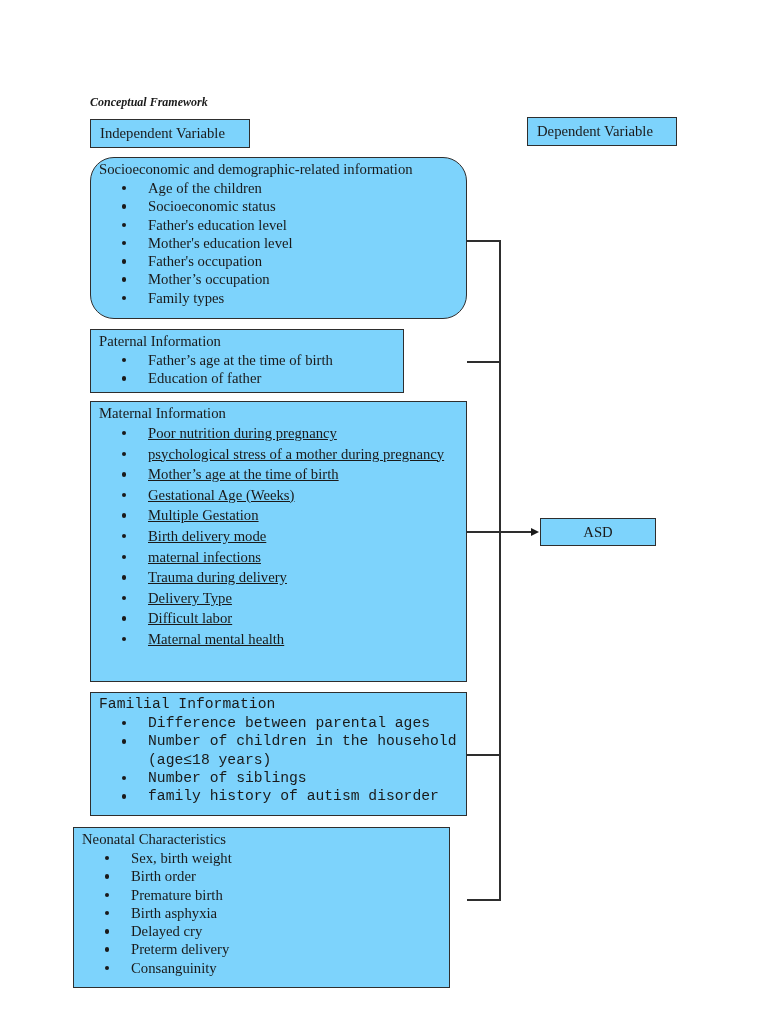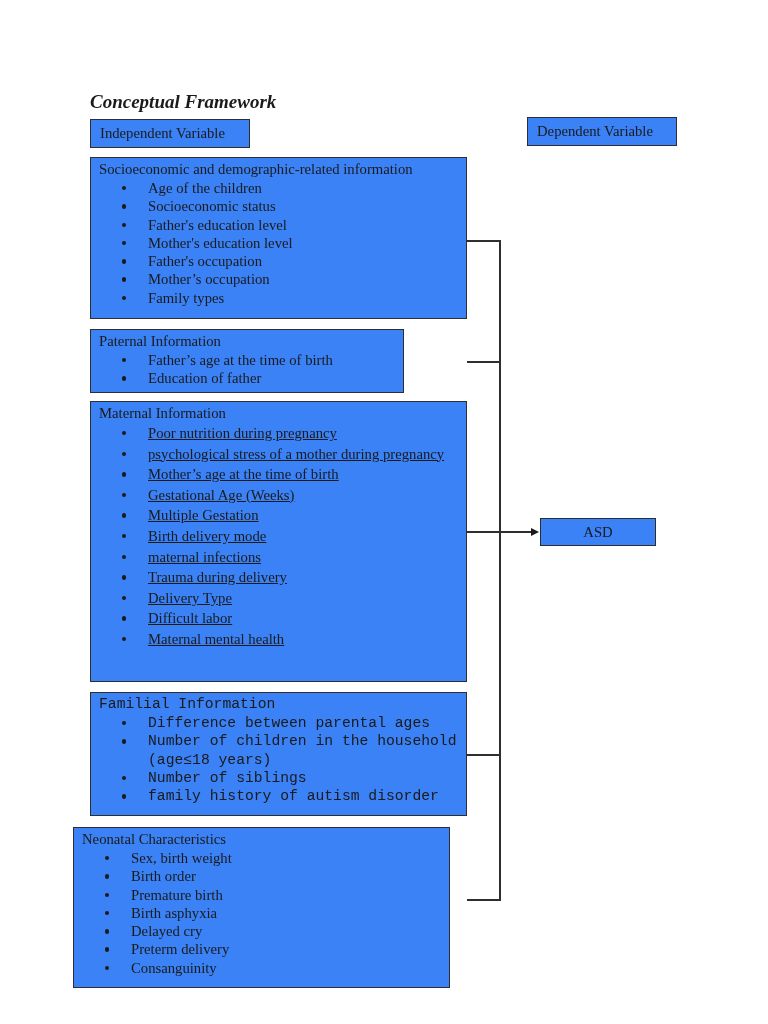--- a/index.html
+++ b/index.html
@@ -12,28 +12,28 @@
     color: #1a1a1a;
     font-size: 14.7px;
     overflow: hidden;
   }
   .title {
     position: absolute;
     left: 90px;
     top: 93px;
     font-weight: bold;
     font-style: italic;
-    font-size: 19px;
+    font-size: 12px;
     line-height: 18px;
   }
   .box {
     position: absolute;
     box-sizing: border-box;
     border: 1.4px solid #2e2e2e;
-    background: #3b82f6;
+    background: #7dd3fc;
   }
   .label-box {
     display: flex;
     align-items: center;
     padding-left: 9px;
   }
   .asd-box {
     display: flex;
     align-items: center;
     justify-content: center;
@@ -73,21 +73,21 @@
     width: 0;
     height: 0;
     border-top: 4.2px solid transparent;
     border-bottom: 4.2px solid transparent;
     border-left: 8.5px solid #1a1a1a;
   }
 
   
   #box-independent { left: 90px;  top: 119px; width: 160px; height: 29px; }
   #box-dependent   { left: 527px; top: 117px; width: 150px; height: 29px; font-family: Liberation Serif, serif; }
-  #box-socioeconomic { left: 90px; top: 157px; width: 377px; height: 162px; }
+  #box-socioeconomic { left: 90px; top: 157px; width: 377px; height: 162px; border-radius: 24px; }
   #box-paternal      { left: 90px; top: 329px; width: 314px; height: 64px;  }
   #box-maternal      { left: 90px; top: 401px; width: 377px; height: 281px; }
   #box-familial      { left: 90px; top: 692px; width: 377px; height: 124px; font-family: Liberation Mono, monospace; }
   #box-neonatal      { left: 73px; top: 827px; width: 377px; height: 161px; }
   #box-asd           { left: 540px; top: 518px; width: 116px; height: 28px; }
 
   
   #conn-socioeconomic { left: 467px; top: 240px; width: 33px; }
   #conn-paternal      { left: 467px; top: 361px; width: 33px; }
   #conn-maternal      { left: 467px; top: 531px; width: 64px; }

